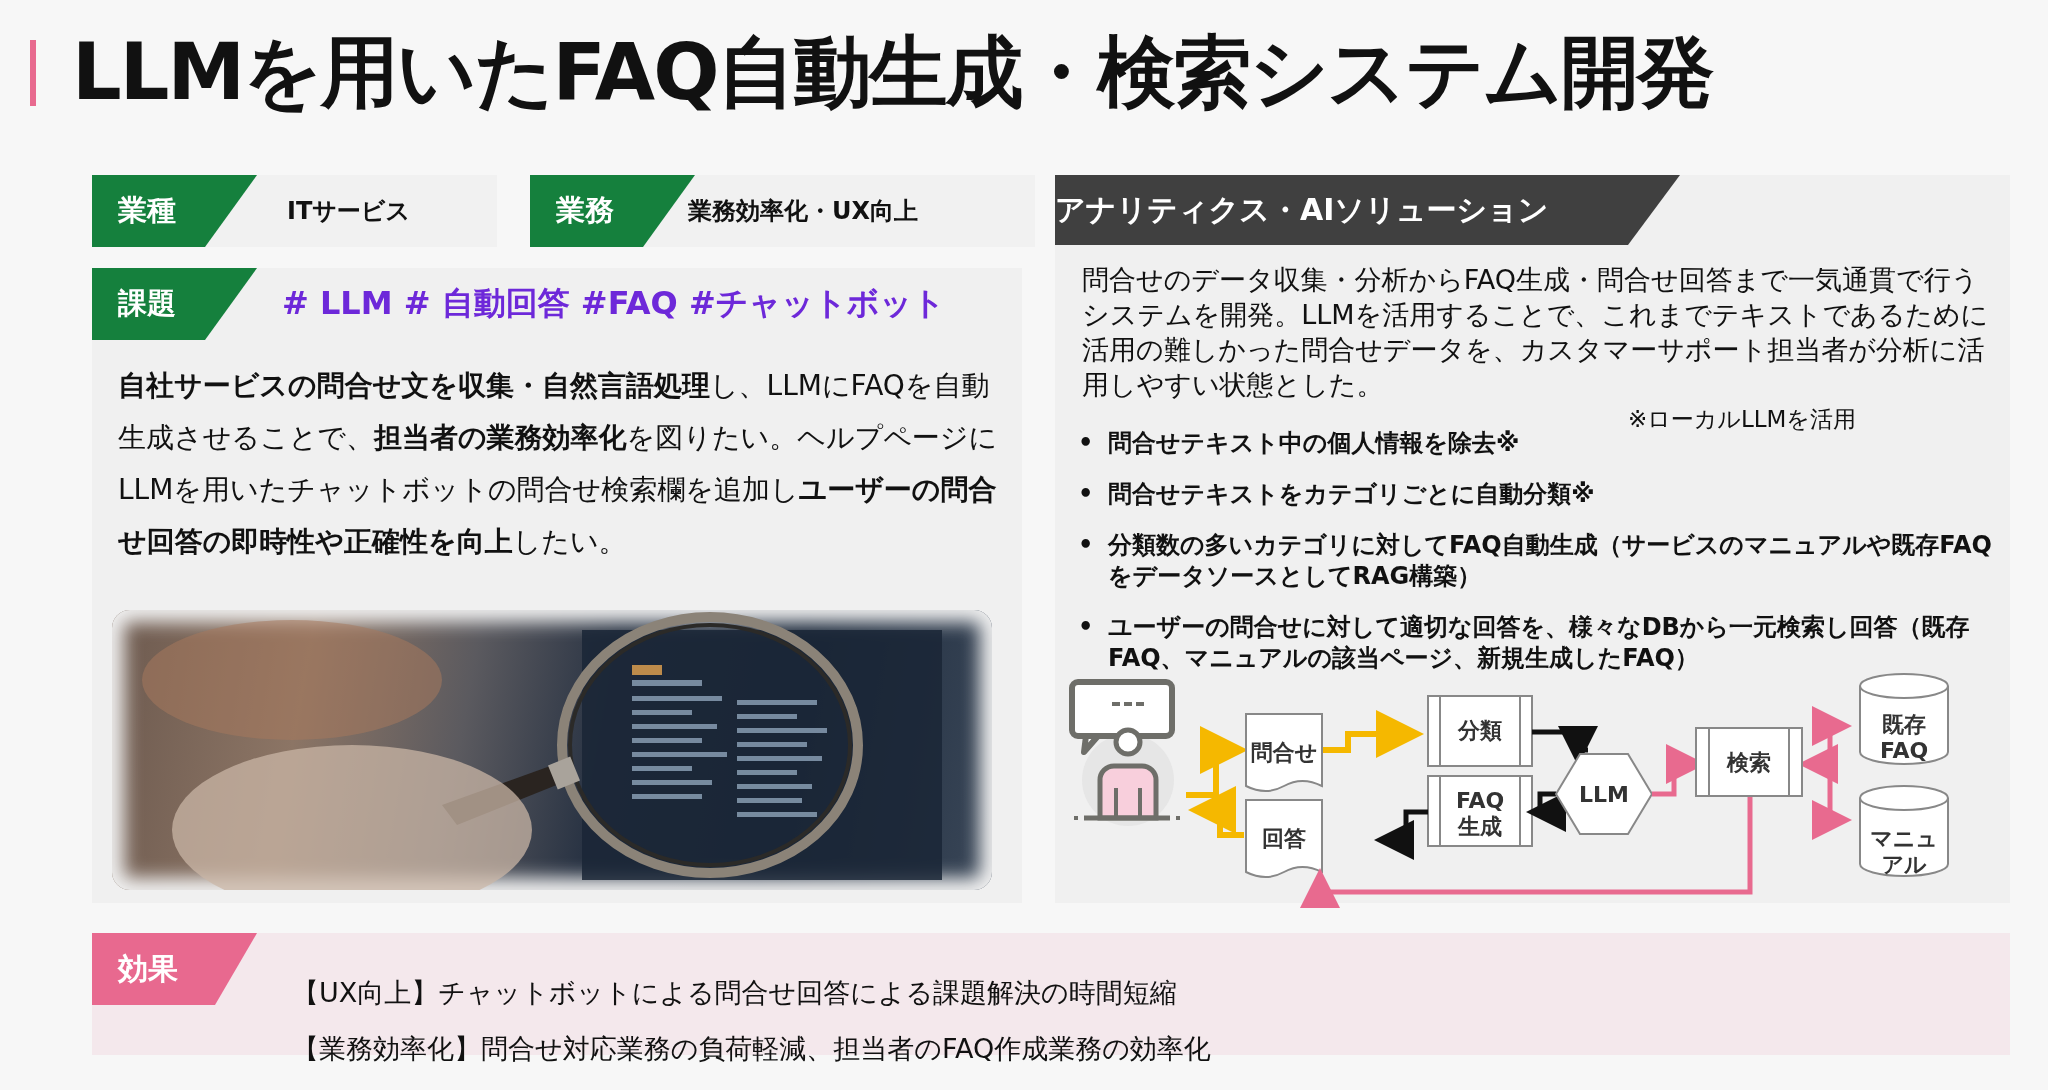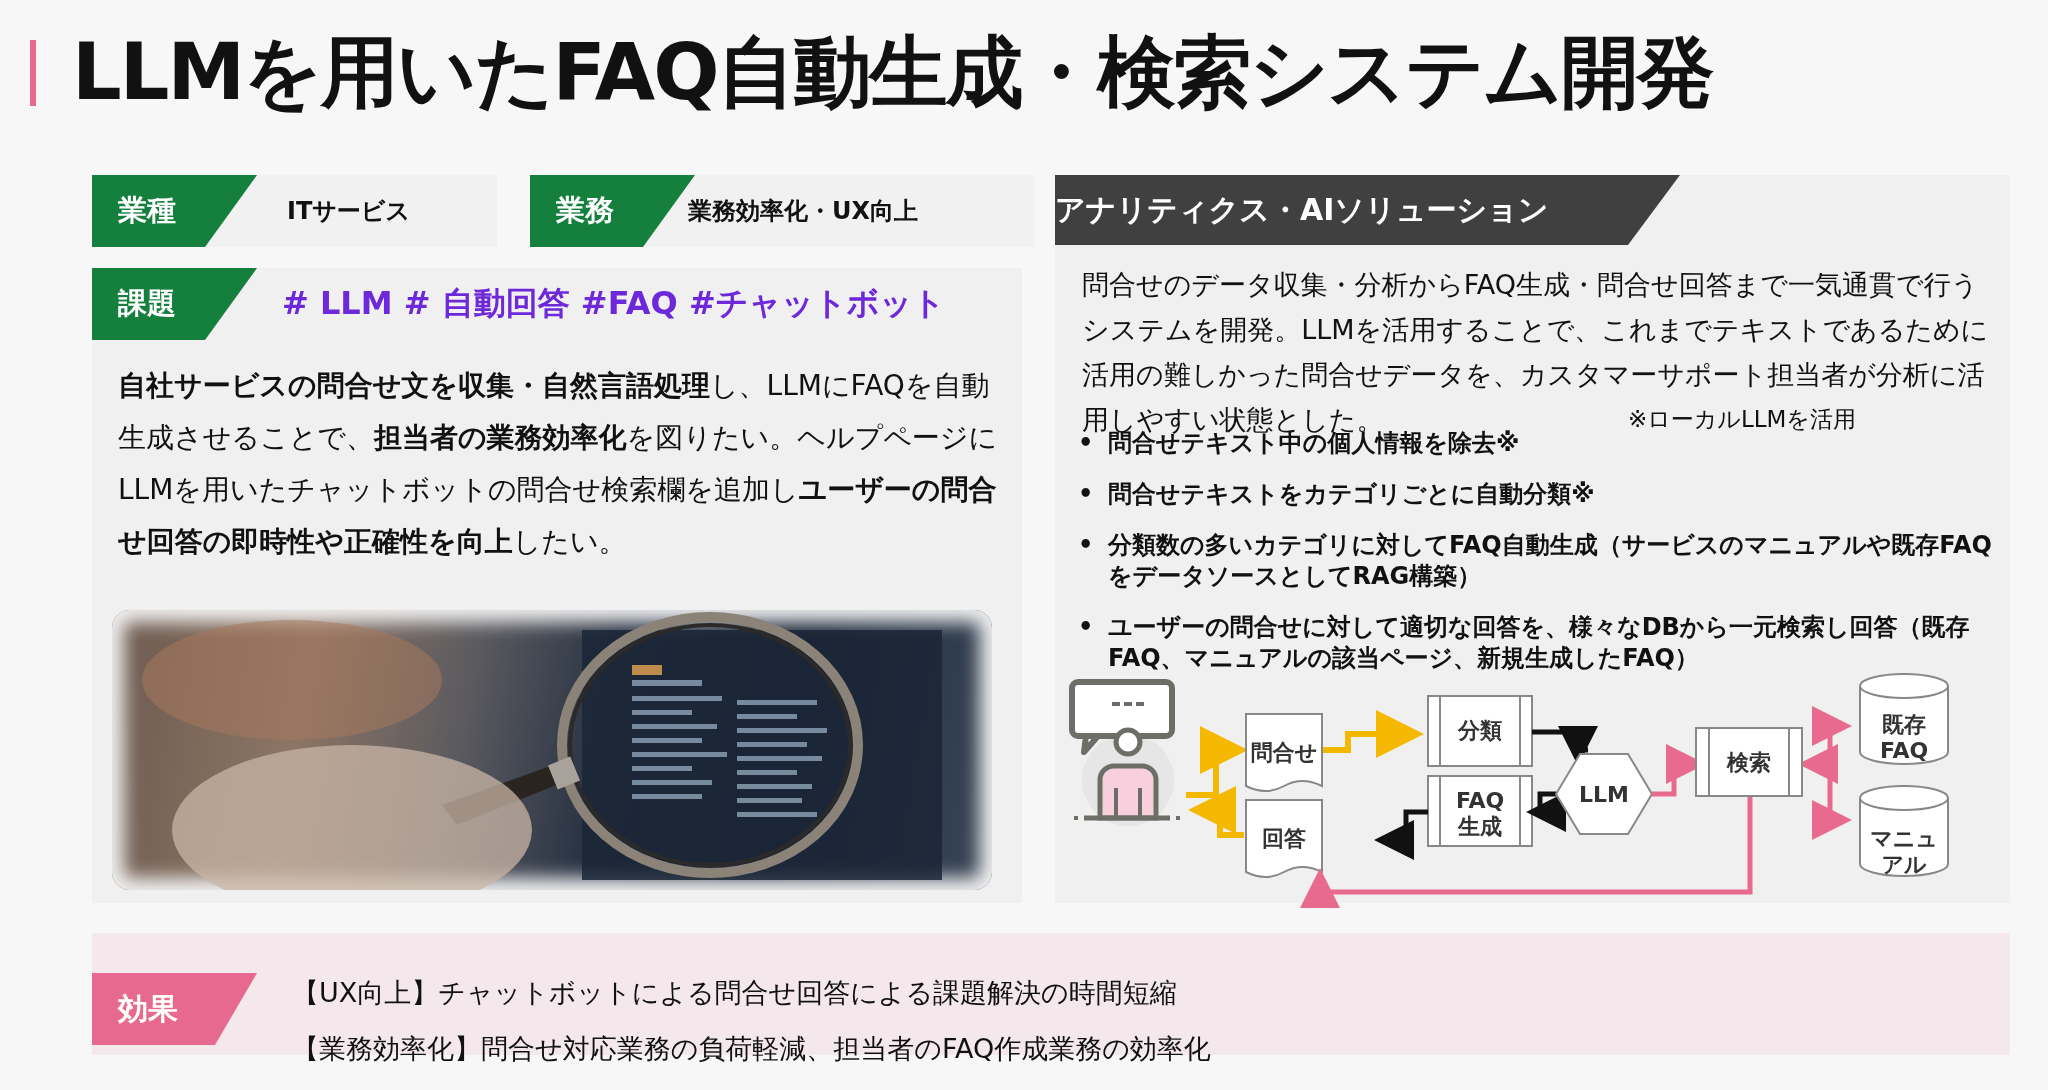--- a/index.html
+++ b/index.html
@@ -12,28 +12,28 @@
        clip-path:polygon(0 0,100% 0,calc(100% - 52px) 100%,0 100%);display:flex;align-items:center;padding-left:26px;box-sizing:border-box;}
   .tagval{position:absolute;top:0;height:72px;display:flex;align-items:center;font-weight:bold;font-size:24px;white-space:nowrap;}
   .panel{position:absolute;background:#f0f0f0;}
   .body-text{position:absolute;left:118px;top:360px;width:880px;font-size:28px;line-height:52px;}
   .body-text b{font-weight:bold;}
   .photo{position:absolute;left:112px;top:610px;width:880px;height:280px;border-radius:18px;overflow:hidden;
          background:linear-gradient(100deg,#6d5a4f 0%,#8c7565 22%,#5b5a5f 40%,#2a3444 55%,#1d2a3c 75%,#3a4758 100%);
          box-shadow:0 0 18px 12px #f0f0f0 inset;}
   .sec-head{position:absolute;left:1055px;top:175px;width:625px;height:70px;background:#404040;color:#fff;font-weight:bold;font-size:30px;
             clip-path:polygon(0 0,100% 0,calc(100% - 52px) 100%,0 100%);display:flex;align-items:center;box-sizing:border-box;}
-  .right-desc{position:absolute;left:1082px;top:262px;width:920px;font-size:27px;line-height:45px;}
+  .right-desc{position:absolute;left:1082px;top:262px;width:920px;font-size:27px;line-height:35px;}
   .note{position:absolute;left:1628px;top:404px;font-size:23px;}
   .bullets{position:absolute;left:1078px;top:420px;width:920px;margin:0;padding:0;list-style:none;}
   .bullets li{position:relative;padding-left:30px;font-weight:bold;font-size:24px;line-height:31px;margin-bottom:20px;margin-top:8px;}
   .bullets li::before{content:"•";position:absolute;left:0;top:0;}
   .effect{position:absolute;left:92px;top:933px;width:1918px;height:122px;background:#f4e8ec;}
   .effect-tag{position:absolute;left:0;top:0;height:72px;width:165px;background:#e8698f;color:#fff;font-weight:bold;font-size:30px;
-              clip-path:polygon(0 0,100% 0,calc(100% - 42px) 100%,0 100%);display:flex;align-items:center;padding-left:26px;box-sizing:border-box;margin-top:40px;}
+              clip-path:polygon(0 0,100% 0,calc(100% - 42px) 100%,0 100%);display:flex;align-items:center;padding-left:26px;box-sizing:border-box;}
   .effect-line{position:absolute;left:200px;font-size:27px;white-space:nowrap;margin-top:32px;}
   .diag-text{font-family:"DejaVu Sans",sans-serif;font-weight:bold;fill:#333;}
 </style>
 </head>
 <body>
 
 <div class="title-bar"></div>
 <div class="title">LLMを用いたFAQ自動生成・検索システム開発</div>
 
 <div class="tagbox" style="left:92px;top:175px;width:405px;">

